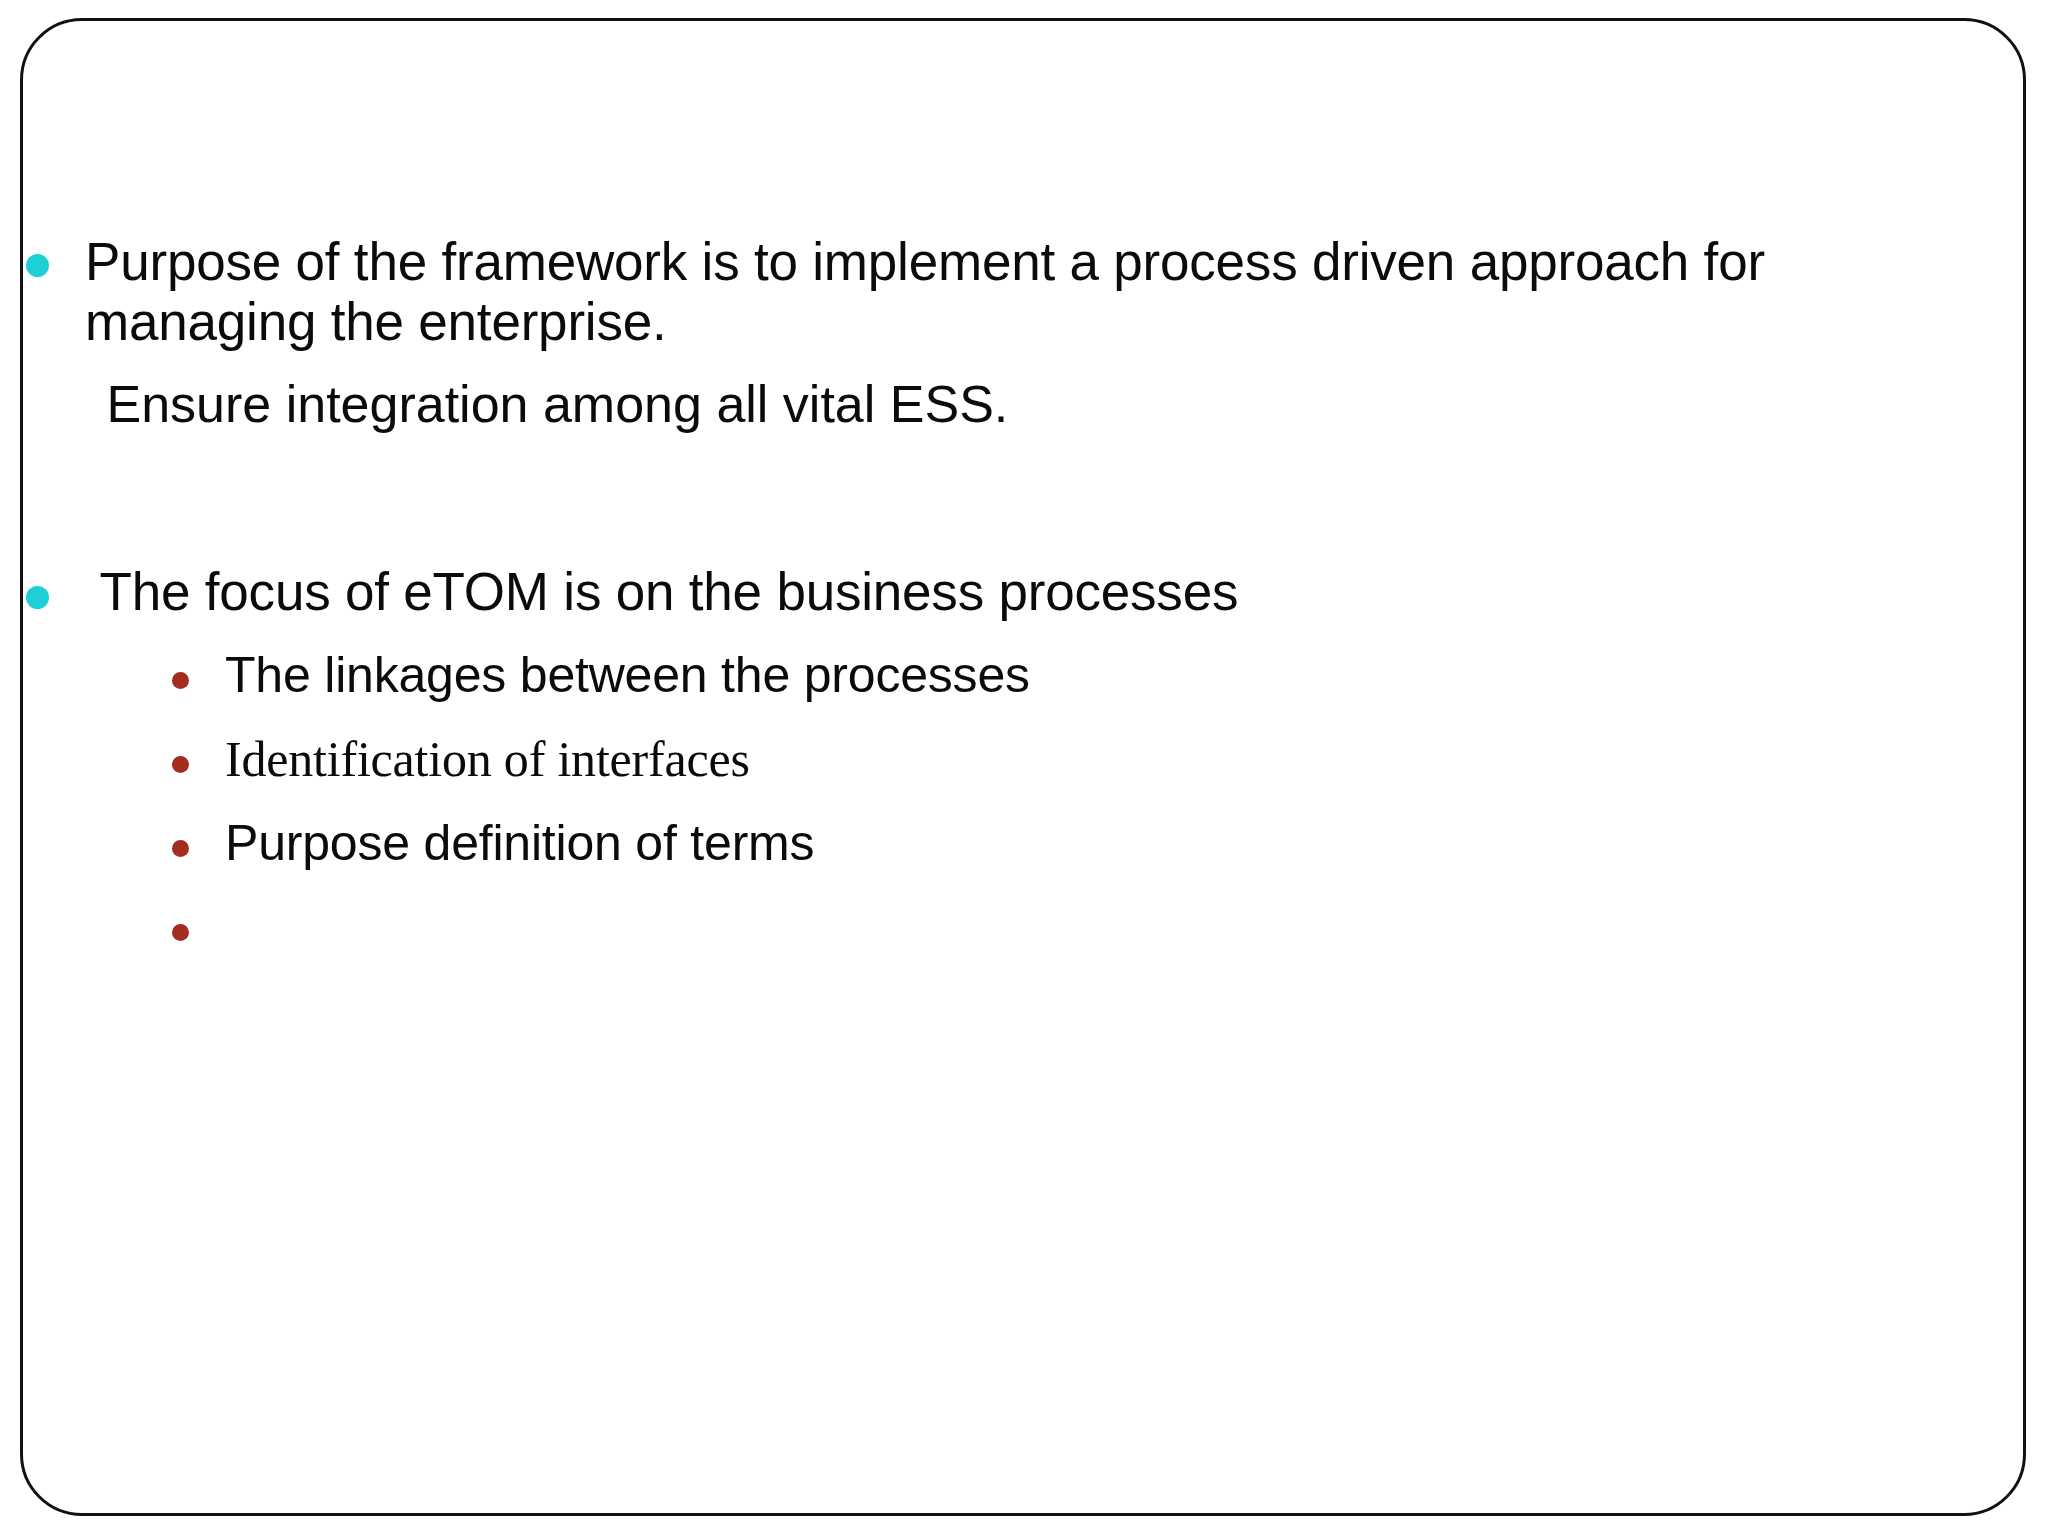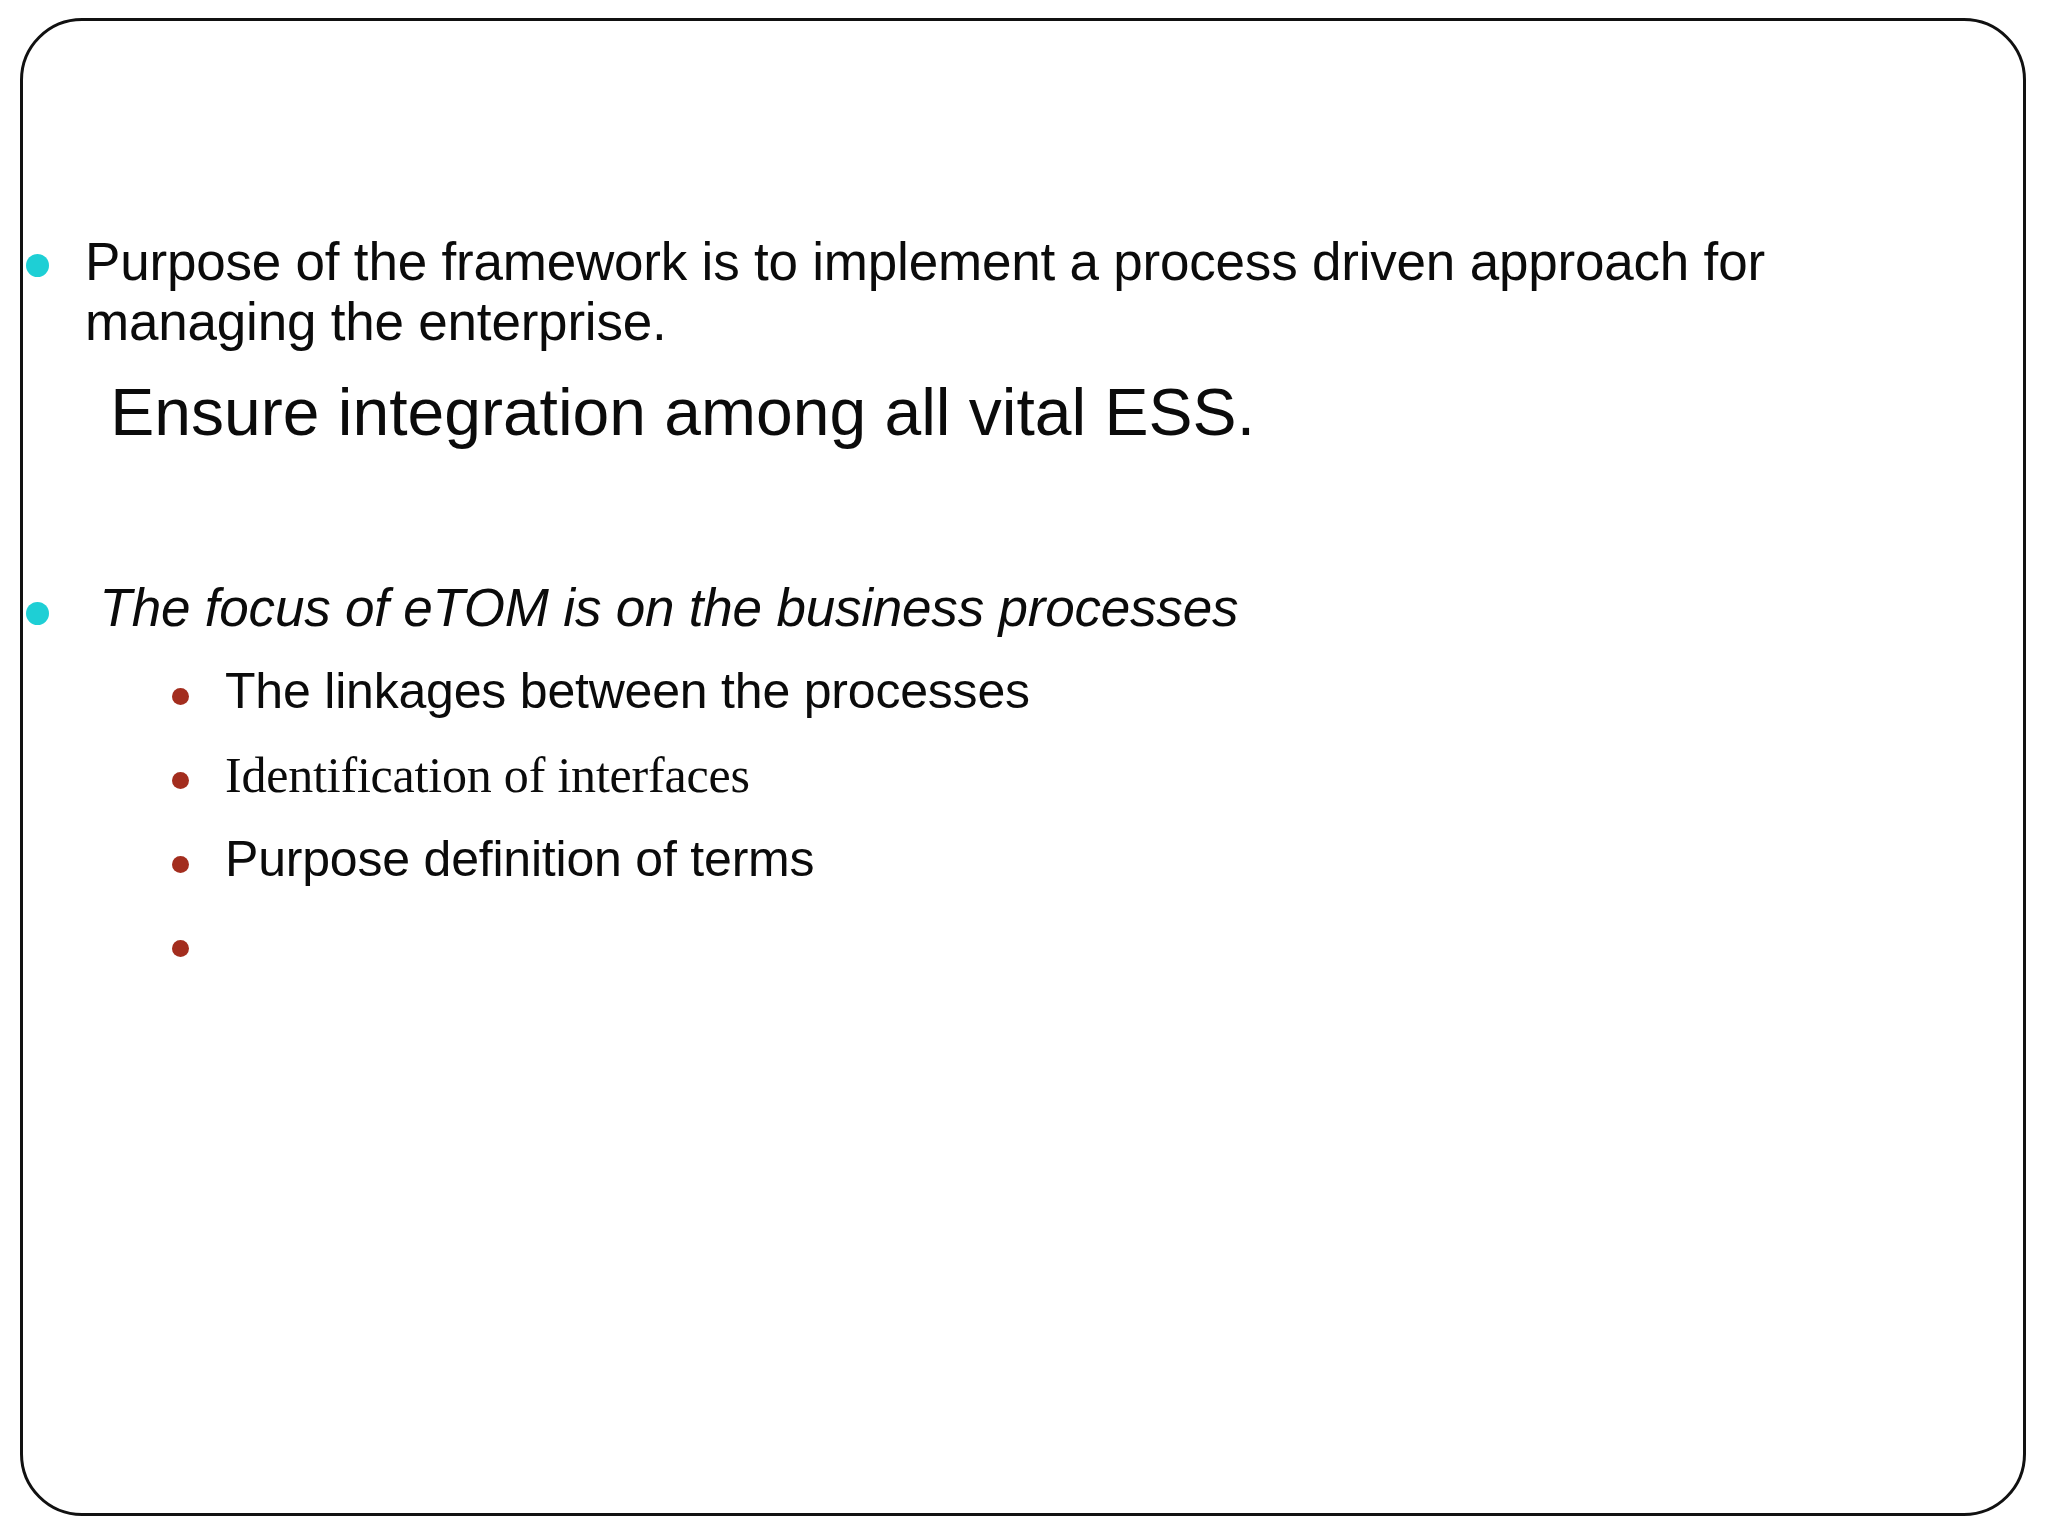--- a/index.html
+++ b/index.html
@@ -75,21 +75,21 @@
     font-family: "Liberation Sans", sans-serif;
     font-weight: 400;
     letter-spacing: -0.2px;
     white-space: pre-wrap;
   }
 
   
   .l1-cont {
     display: block;
     padding-left: 92px;
-    font-size: 66px;
+    font-size: 52px;
     line-height: 1.14;
     color: #0b0b0b;
     margin-top: 22px;
     white-space: pre-wrap;
   }
 
   
   .group-gap { height: 128px; }
 
   
@@ -141,21 +141,21 @@
       <span class="l1-bullet b1" style="background: rgb(30, 207, 213);"></span>
       <span class="l1-text" style="color: rgb(11, 11, 11);">Purpose of the framework is to implement a process driven approach for managing the enterprise.</span>
     </div>
 
     <div class="l1-cont" style="color: rgb(11, 11, 11);"> Ensure integration among all vital ESS.</div>
 
     <div class="group-gap"></div>
 
     <div class="l1-row">
       <span class="l1-bullet b2" style="background: rgb(30, 207, 213);"></span>
-      <span class="l1-text" style="color: rgb(11, 11, 11); font-style: italic;"> The focus of eTOM is on the business processes</span>
+      <span class="l1-text" style="color: rgb(11, 11, 11);"> The focus of eTOM is on the business processes</span>
     </div>
 
     <div class="l2-list">
 
       <div class="l2-row">
         <span class="l2-bullet" style="background: rgb(163, 45, 30);"></span>
         <span class="l2-text" style="color: rgb(11, 11, 11);">The linkages between the processes</span>
       </div>
 
       <div class="l2-row">

